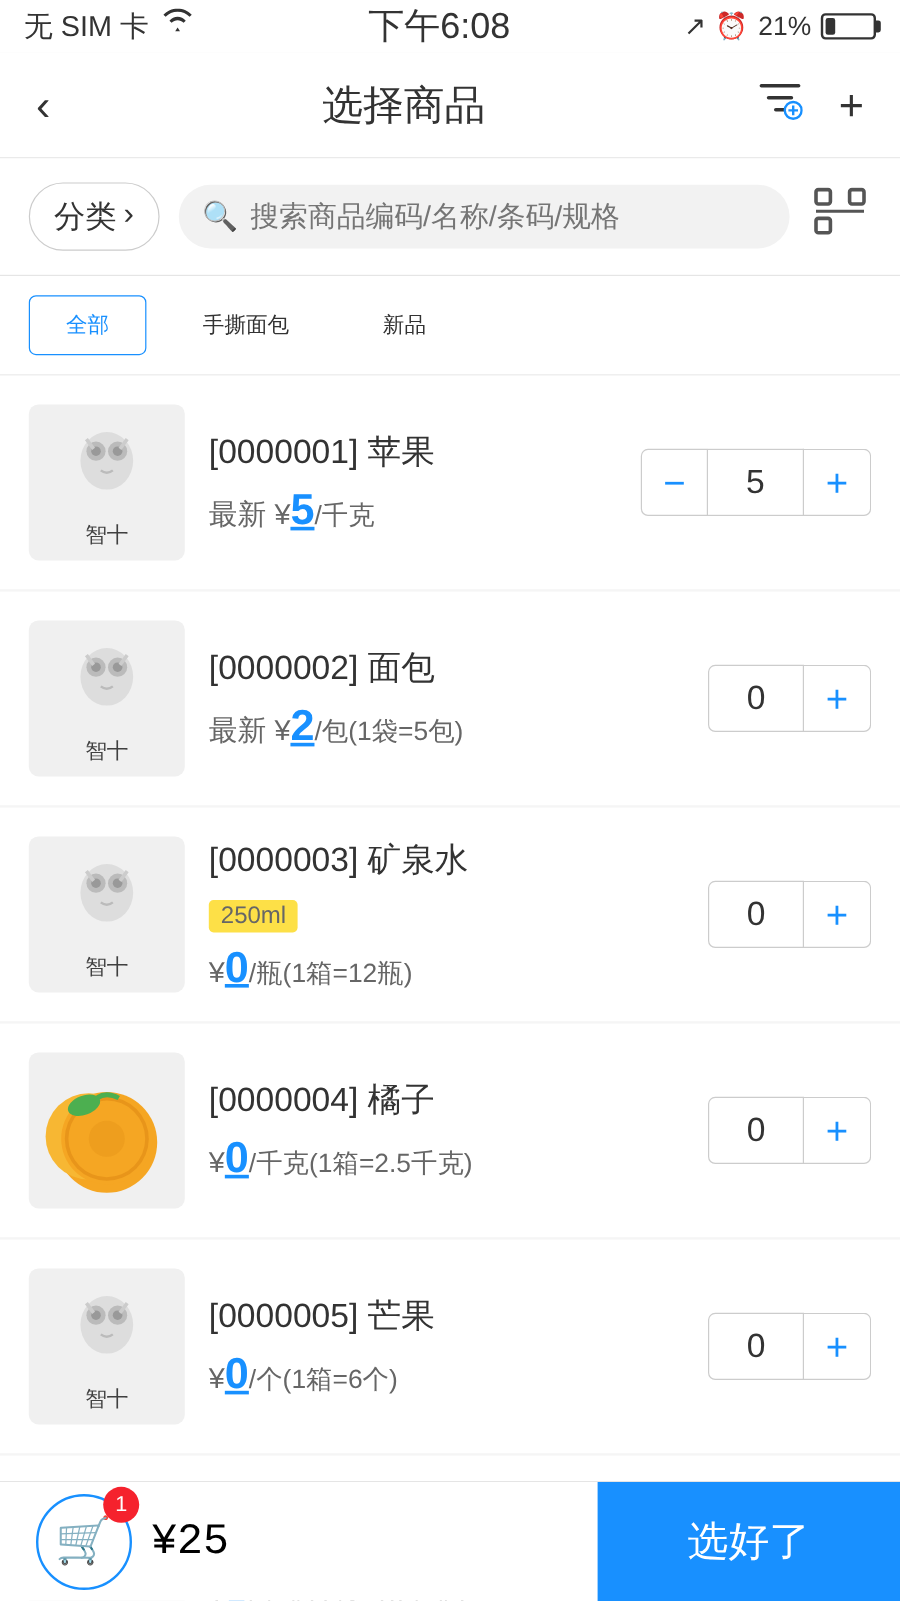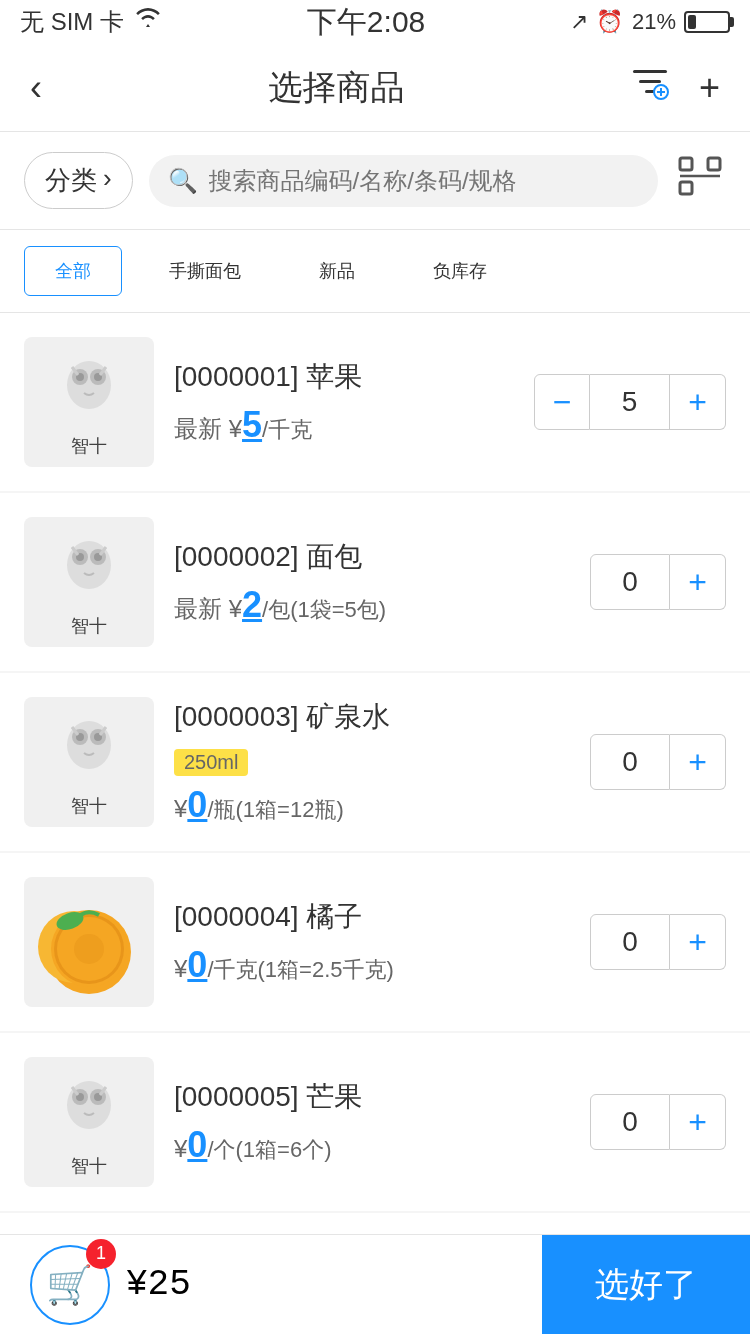--- a/index.html
+++ b/index.html
@@ -216,21 +216,21 @@
       top: -8px; right: -8px;
       background: #f5222d;
       color: #fff;
       font-size: 18px;
       width: 30px; height: 30px;
       border-radius: 50%;
       display: flex; align-items: center; justify-content: center;
     }
     .cart-total { font-size: 36px; color: #000000; font-weight: 500; font-family: Liberation Mono, monospace; }
     .confirm-btn {
-      width: 208px; height: 100px;
+      width: 252px; height: 100px;
       background: #1890ff;
       color: #fff;
       font-size: 34px;
       display: flex; align-items: center; justify-content: center;
       cursor: pointer;
       border: none;
     }
   </style>
 </head>
 <body>
@@ -239,21 +239,21 @@
   <div class="status-left">
     <span>无 SIM 卡</span>
     <span>
       <svg width="28" height="20" viewBox="0 0 28 20">
         <path d="M14 16l2 3h-4l2-3z" fill="#333"></path>
         <path d="M9 12c1.4-1.4 3.2-2.2 5-2.2s3.6.8 5 2.2l1.8-1.8C19 8.3 16.6 7 14 7S9 8.3 7.2 10.2L9 12z" fill="#333"></path>
         <path d="M4 7C6.6 4.4 10.1 2.8 14 2.8s7.4 1.6 10 4.2l1.8-1.8C22.9 2.2 18.7 0 14 0S5.1 2.2 2.2 5.2L4 7z" fill="#333"></path>
       </svg>
     </span>
   </div>
-  <div class="status-center">下午2:08</div>
+  <div class="status-center">下午6:08</div>
   <div class="status-right">
     <span>↗</span>
     <span>⏰</span>
     <span>21%</span>
     <span class="battery">
       <span class="battery-fill"></span>
     </span>
   </div>
 </div>
 
@@ -298,23 +298,20 @@
 
 <div class="tab-bar">
   <div class="tab-item active">
     <span>全部</span>
   </div>
   <div class="tab-item">
     <span>手撕面包</span>
   </div>
   <div class="tab-item">
     <span>新品</span>
-  </div>
-  <div class="tab-item">
-    <span>负库存</span>
   </div>
 </div>
 
 <div class="product-list">
 
   <div class="product-item">
     <div class="product-img">
       <div class="owl-placeholder">
         <span class="owl-icon">
           <svg width="70" height="70" viewBox="0 0 70 70">

